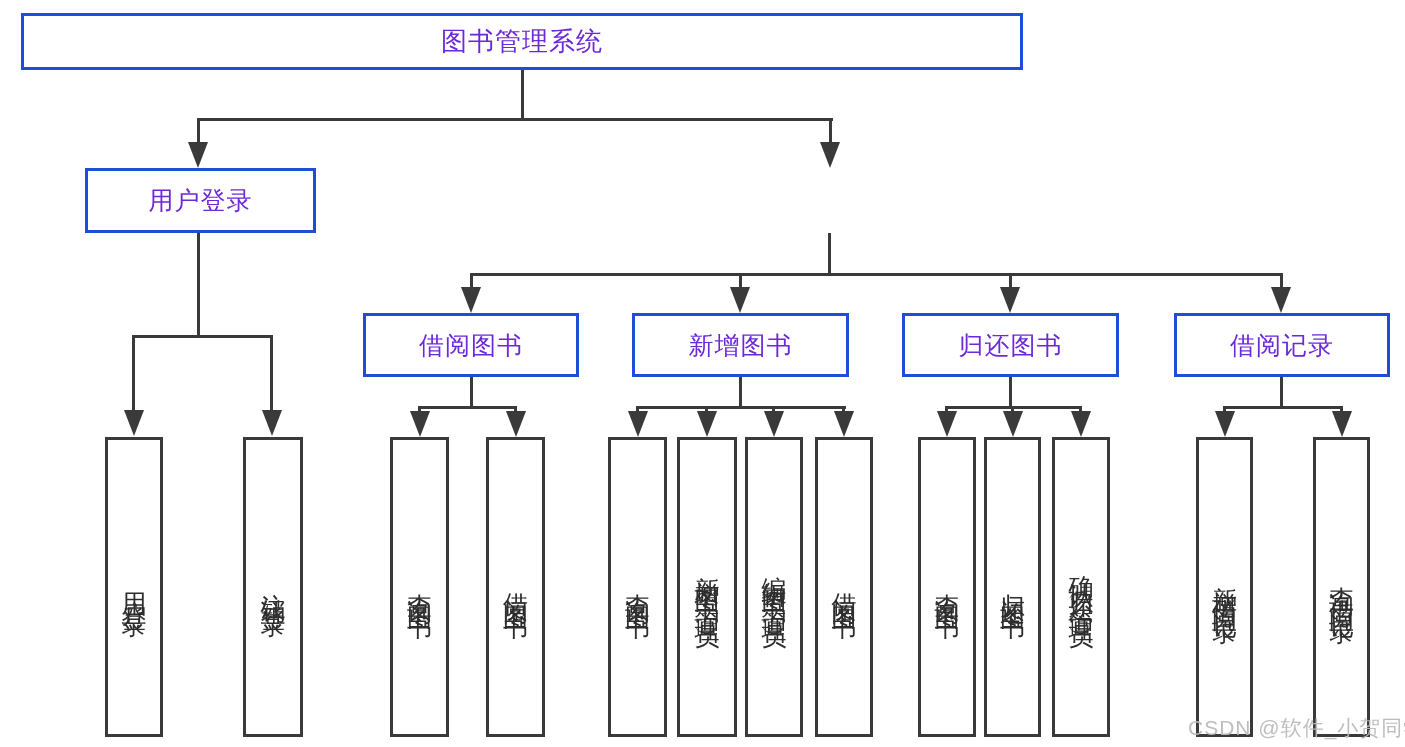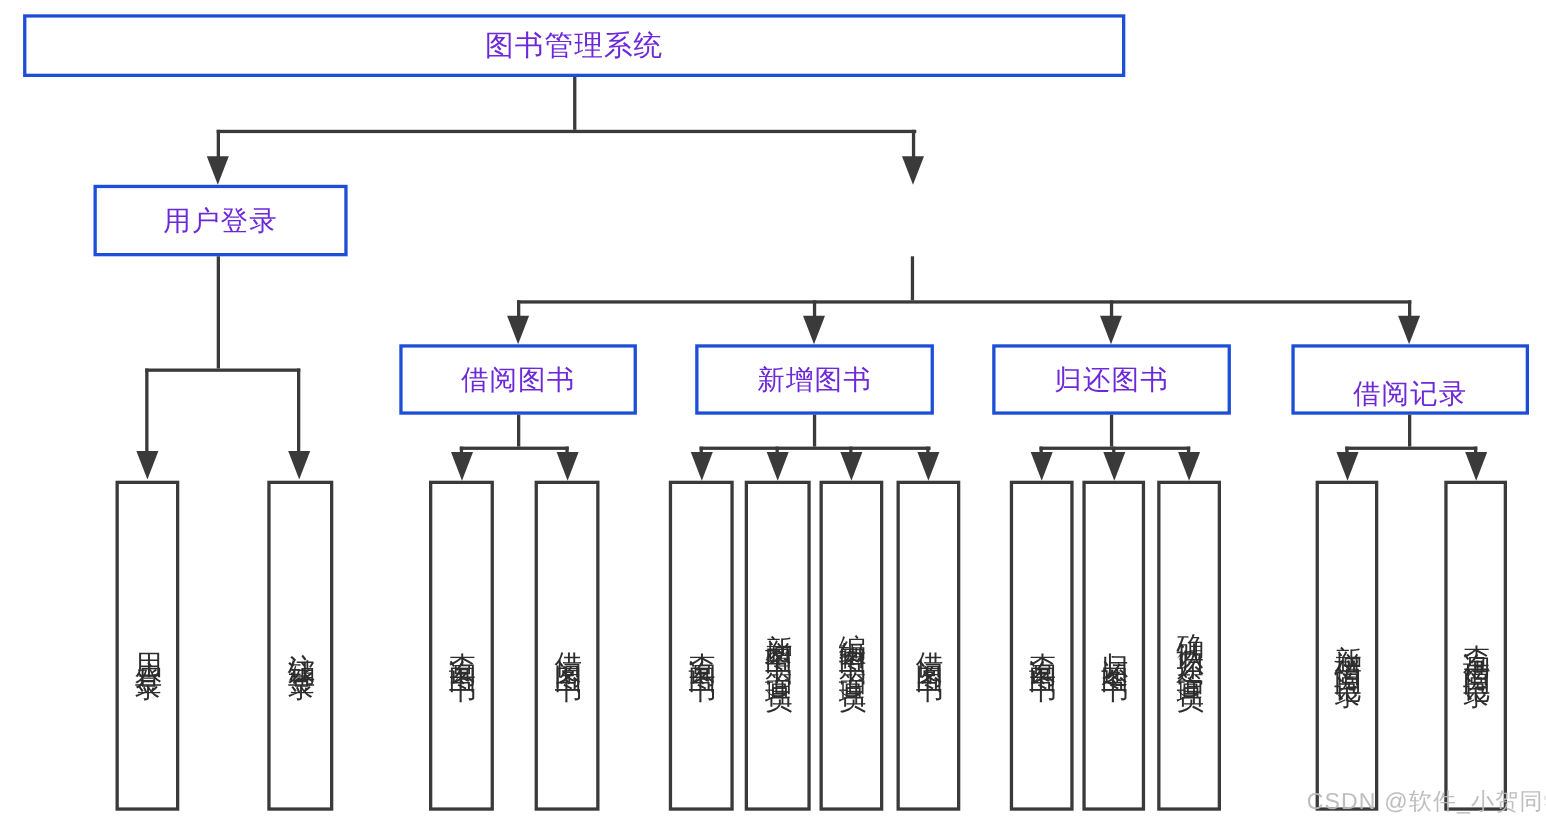--- a/index.html
+++ b/index.html
@@ -75,21 +75,21 @@
   </div>
 
   <div class="node" style="left:632px;top:313px;width:217px;height:64px;">
     <span>新增图书</span>
   </div>
 
   <div class="node" style="left:902px;top:313px;width:217px;height:64px;">
     <span>归还图书</span>
   </div>
 
-  <div class="node" style="left:1174px;top:313px;width:216px;height:64px;align-items:flex-end;">
+  <div class="node" style="left:1174px;top:313px;width:216px;height:64px;">
     <span>借阅记录</span>
   </div>
 
   <div class="leaf" style="left:105px;width:58px;">
     <span>用户登录</span>
   </div>
   <div class="leaf" style="left:243px;width:60px;">
     <span>注销登录</span>
   </div>
 

